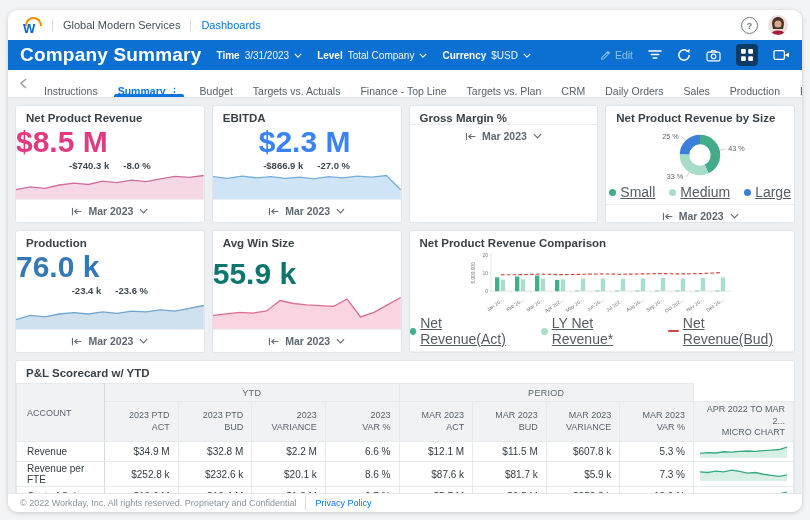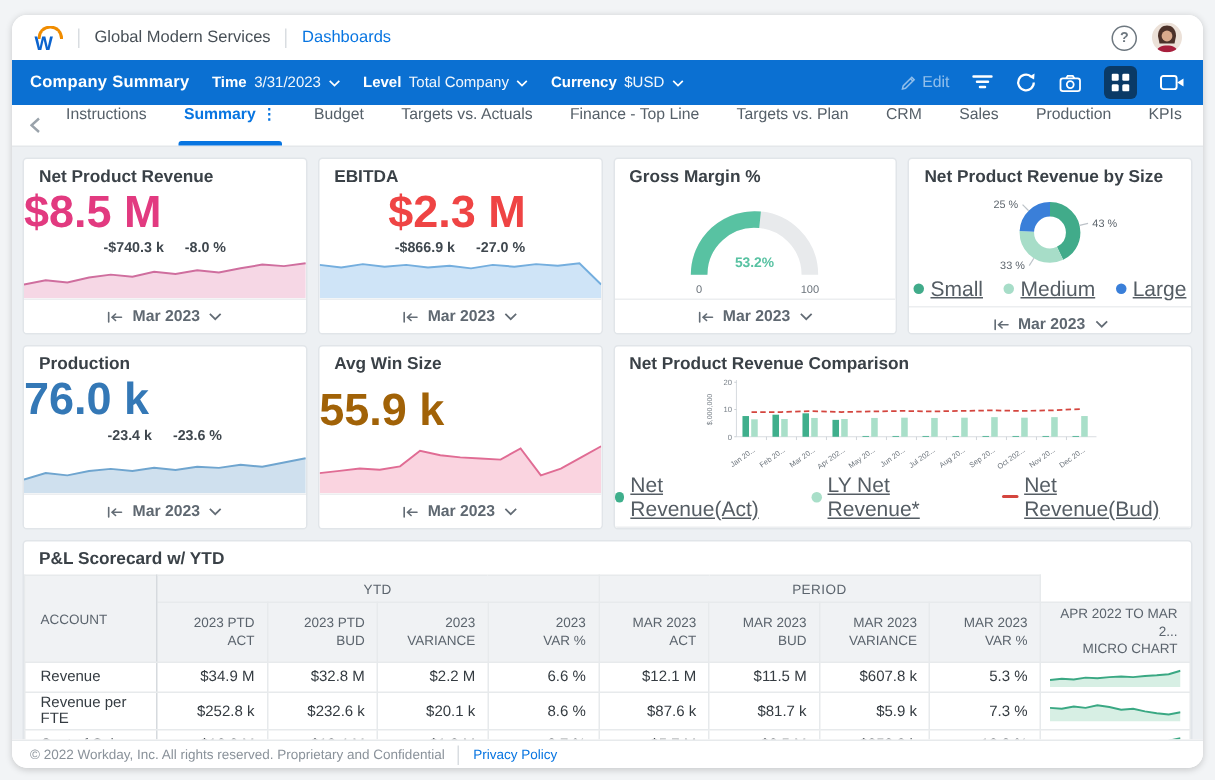--- a/index.html
+++ b/index.html
@@ -12,34 +12,34 @@
   .wlogo .w{position:absolute;bottom:-1px;left:1px;font-size:13px;font-weight:800;color:#0b63ce;}
   .vdiv{width:1px;height:13px;background:#d9dde1;}
   .brand{font-size:11px;color:#474f56;font-weight:500;}
   .navlink{font-size:11px;color:#0875e1;font-weight:500;cursor:pointer;}
   .sp{flex:1;}
   .help{width:15px;height:15px;border:1.4px solid #6e7880;border-radius:50%;color:#6e7880;font-size:9.5px;font-weight:700;display:flex;align-items:center;justify-content:center;cursor:pointer;}
   .avatar{width:20px;height:20px;border-radius:50%;overflow:hidden;flex:none;cursor:pointer;}
 
   
   .bluebar{height:30px;background:#0b70d2;display:flex;align-items:center;padding:0 12px;gap:15px;color:#fff;}
-  .bluebar .ttl{font-size:11px;font-weight:700;letter-spacing:.2px;}
+  .bluebar .ttl{font-size:19px;font-weight:700;letter-spacing:.2px;}
   .fgrp{display:flex;align-items:center;gap:5px;font-size:10px;cursor:pointer;}
   .fgrp .lab{font-weight:700;}
   .fgrp .val{font-weight:400;opacity:.95;}
   .chevW{width:8px;height:5px;}
   .toolico{display:flex;align-items:center;gap:4px;cursor:pointer;}
   .editgrp{opacity:.55;font-size:10.5px;display:flex;gap:4px;align-items:center;cursor:pointer;}
   .gridbtn{width:22px;height:22px;background:#0a3a66;border-radius:4px;display:flex;align-items:center;justify-content:center;cursor:pointer;}
 
   
   .tabbar{height:27px;background:#fff;border-bottom:1px solid #e4e7ea;display:flex;align-items:stretch;padding:0 4px;}
   .tabchev{width:22px;display:flex;align-items:center;justify-content:center;cursor:pointer;flex:none;}
   .tabstrip{display:flex;flex:1;justify-content:space-between;}
-  .tab{display:flex;align-items:flex-start;gap:4px;padding:0 10px;font-size:10.5px;color:#566069;cursor:pointer;position:relative;white-space:nowrap;}
+  .tab{display:flex;align-items:flex-end;gap:4px;padding:0 10px;font-size:10.5px;color:#566069;cursor:pointer;position:relative;white-space:nowrap;}
   .tab.active{color:#0875e1;font-weight:700;}
   .tab.active::after{content:"";position:absolute;left:6px;right:6px;bottom:0;height:3px;background:#0875e1;border-radius:2px 2px 0 0;}
   .tab .kebab{color:#0875e1;font-size:10px;font-weight:700;}
 
   
   .content{flex:1;min-height:0;background:#edf0f3;padding:7px 7px 0;display:flex;flex-direction:column;gap:7px;overflow:hidden;}
   .row1{display:grid;grid-template-columns:repeat(4,1fr);gap:7px;height:118px;flex:none;}
   .row2{display:grid;grid-template-columns:repeat(4,1fr);gap:7px;height:123px;flex:none;}
   .card{background:#fff;border:1px solid #e1e5e9;border-radius:3px;display:flex;flex-direction:column;overflow:hidden;}
   .ctitle{padding:6px 10px 0;font-size:11.5px;font-weight:700;color:#3a4147;flex:none;}
@@ -196,20 +196,23 @@
         <div class="tab">
           <span>Finance - Top Line</span>
         </div>
         <div class="tab">
           <span>Targets vs. Plan</span>
         </div>
         <div class="tab">
           <span>CRM</span>
         </div>
         <div class="tab">
+          <span>Daily Orders</span>
+        </div>
+        <div class="tab">
           <span>Sales</span>
         </div>
         <div class="tab">
           <span>Production</span>
         </div>
         <div class="tab">
           <span>KPIs</span>
         </div>
       </div>
 
@@ -238,21 +241,21 @@
             </svg>
           <span>Mar 2023</span>
           <svg width="9" height="6" viewBox="0 0 10 6">
               <path d="M1 1l4 4 4-4" fill="none" stroke="#646d76" stroke-width="1.3"></path>
             </svg>
         </div>
       </div>
 
       <div class="card">
         <div class="ctitle">EBITDA</div>
-        <div class="kpi" style="color: #ef4444; padding-left: 46px;">$2.3 M</div>
+        <div class="kpi" style="color: #3b82f6; padding-left: 46px;">$2.3 M</div>
         <div class="deltas">
           <span>-$866.9 k</span>
           <span>-27.0 %</span>
         </div>
         <div class="sparkwrap">
             <svg class="spark" viewBox="0 0 100 26" preserveAspectRatio="none">
               <path d="M0.0 3.6 L7.7 5.3 L15.4 3.1 L23.1 4.8 L30.8 3.6 L38.5 5.3 L46.2 4.2 L53.8 5.9 L61.5 3.6 L69.2 4.8 L76.9 3.1 L84.6 4.2 L92.3 2.5 L100.0 16.7 L100 26 L0 26 Z" fill="#cfe4f7" stroke="none"></path>
               <path d="M0.0 3.6 L7.7 5.3 L15.4 3.1 L23.1 4.8 L30.8 3.6 L38.5 5.3 L46.2 4.2 L53.8 5.9 L61.5 3.6 L69.2 4.8 L76.9 3.1 L84.6 4.2 L92.3 2.5 L100.0 16.7" fill="none" stroke="#74aede" stroke-width="1.3" vector-effect="non-scaling-stroke"></path>
             </svg>
           </div>
@@ -262,29 +265,20 @@
             </svg>
           <span>Mar 2023</span>
           <svg width="9" height="6" viewBox="0 0 10 6">
               <path d="M1 1l4 4 4-4" fill="none" stroke="#646d76" stroke-width="1.3"></path>
             </svg>
         </div>
       </div>
 
       <div class="card">
         <div class="ctitle">Gross Margin %</div>
-        <div class="gaugewrap">
-          <svg width="150" height="72" viewBox="0 0 150 78">
-              <path d="M35 62 A40 40 0 0 1 115.00 62.00" fill="none" stroke="#e8eaec" stroke-width="12"></path>
-              <path d="M35 62 A40 40 0 0 1 79.01 22.20" fill="none" stroke="#58c2a2" stroke-width="12"></path>
-              <text x="75" y="56" text-anchor="middle" font-size="10" font-weight="700" fill="#58c2a2">53.2%</text>
-              <text x="35" y="75" text-anchor="middle" font-size="8" fill="#6b737b">0</text>
-              <text x="115" y="75" text-anchor="middle" font-size="8" fill="#6b737b">100</text>
-            </svg>
-        </div>
         <div class="card-foot">
           <svg width="11" height="9" viewBox="0 0 12 10">
               <path d="M1.5 1.5v7M11 5H4M6.6 2.6L4 5l2.6 2.4" fill="none" stroke="#646d76" stroke-width="1.2" stroke-linecap="round"></path>
             </svg>
           <span>Mar 2023</span>
           <svg width="9" height="6" viewBox="0 0 10 6">
               <path d="M1 1l4 4 4-4" fill="none" stroke="#646d76" stroke-width="1.3"></path>
             </svg>
         </div>
       </div>
@@ -351,21 +345,21 @@
             </svg>
           <span>Mar 2023</span>
           <svg width="9" height="6" viewBox="0 0 10 6">
               <path d="M1 1l4 4 4-4" fill="none" stroke="#646d76" stroke-width="1.3"></path>
             </svg>
         </div>
       </div>
 
       <div class="card">
         <div class="ctitle">Avg Win Size</div>
-        <div class="kpi" style="margin-top: 8px; color: #a16207;">55.9 k</div>
+        <div class="kpi" style="margin-top: 8px; color: #0f766e;">55.9 k</div>
         <div class="sparkwrap">
             <svg class="spark tall" viewBox="0 0 100 34" preserveAspectRatio="none">
               <path d="M0.0 20.4 L7.1 18.9 L14.3 17.4 L21.4 18.1 L28.6 15.9 L35.7 5.5 L42.9 8.5 L50.0 9.9 L57.1 10.7 L64.3 11.4 L71.4 4.0 L78.6 21.9 L85.7 17.4 L92.9 9.9 L100.0 2.5 L100 34 L0 34 Z" fill="#fad4e0" stroke="none"></path>
               <path d="M0.0 20.4 L7.1 18.9 L14.3 17.4 L21.4 18.1 L28.6 15.9 L35.7 5.5 L42.9 8.5 L50.0 9.9 L57.1 10.7 L64.3 11.4 L71.4 4.0 L78.6 21.9 L85.7 17.4 L92.9 9.9 L100.0 2.5" fill="none" stroke="#e06c94" stroke-width="1.3" vector-effect="non-scaling-stroke"></path>
             </svg>
           </div>
         <div class="card-foot">
           <svg width="11" height="9" viewBox="0 0 12 10">
               <path d="M1.5 1.5v7M11 5H4M6.6 2.6L4 5l2.6 2.4" fill="none" stroke="#646d76" stroke-width="1.2" stroke-linecap="round"></path>
             </svg>

